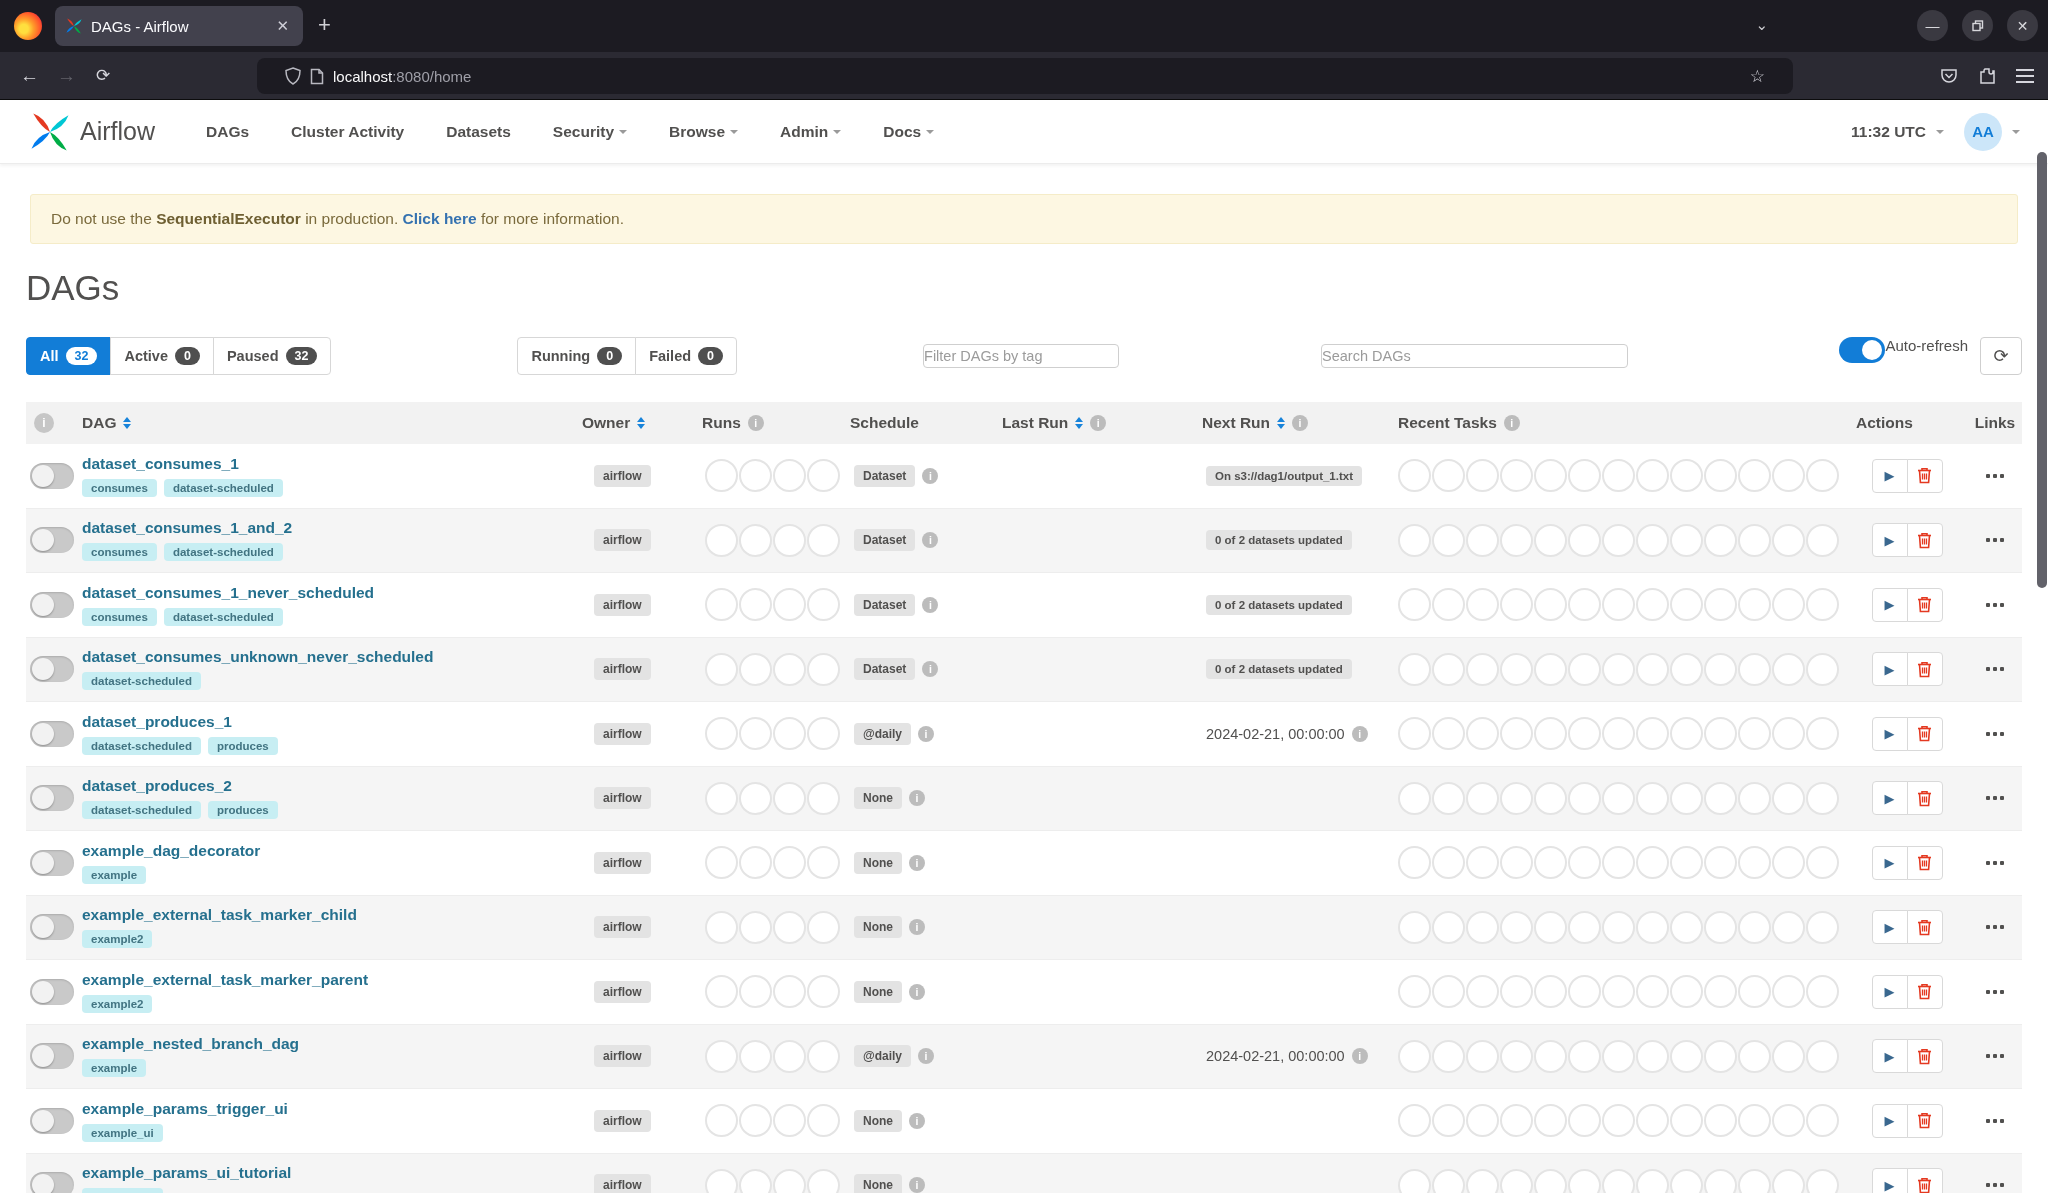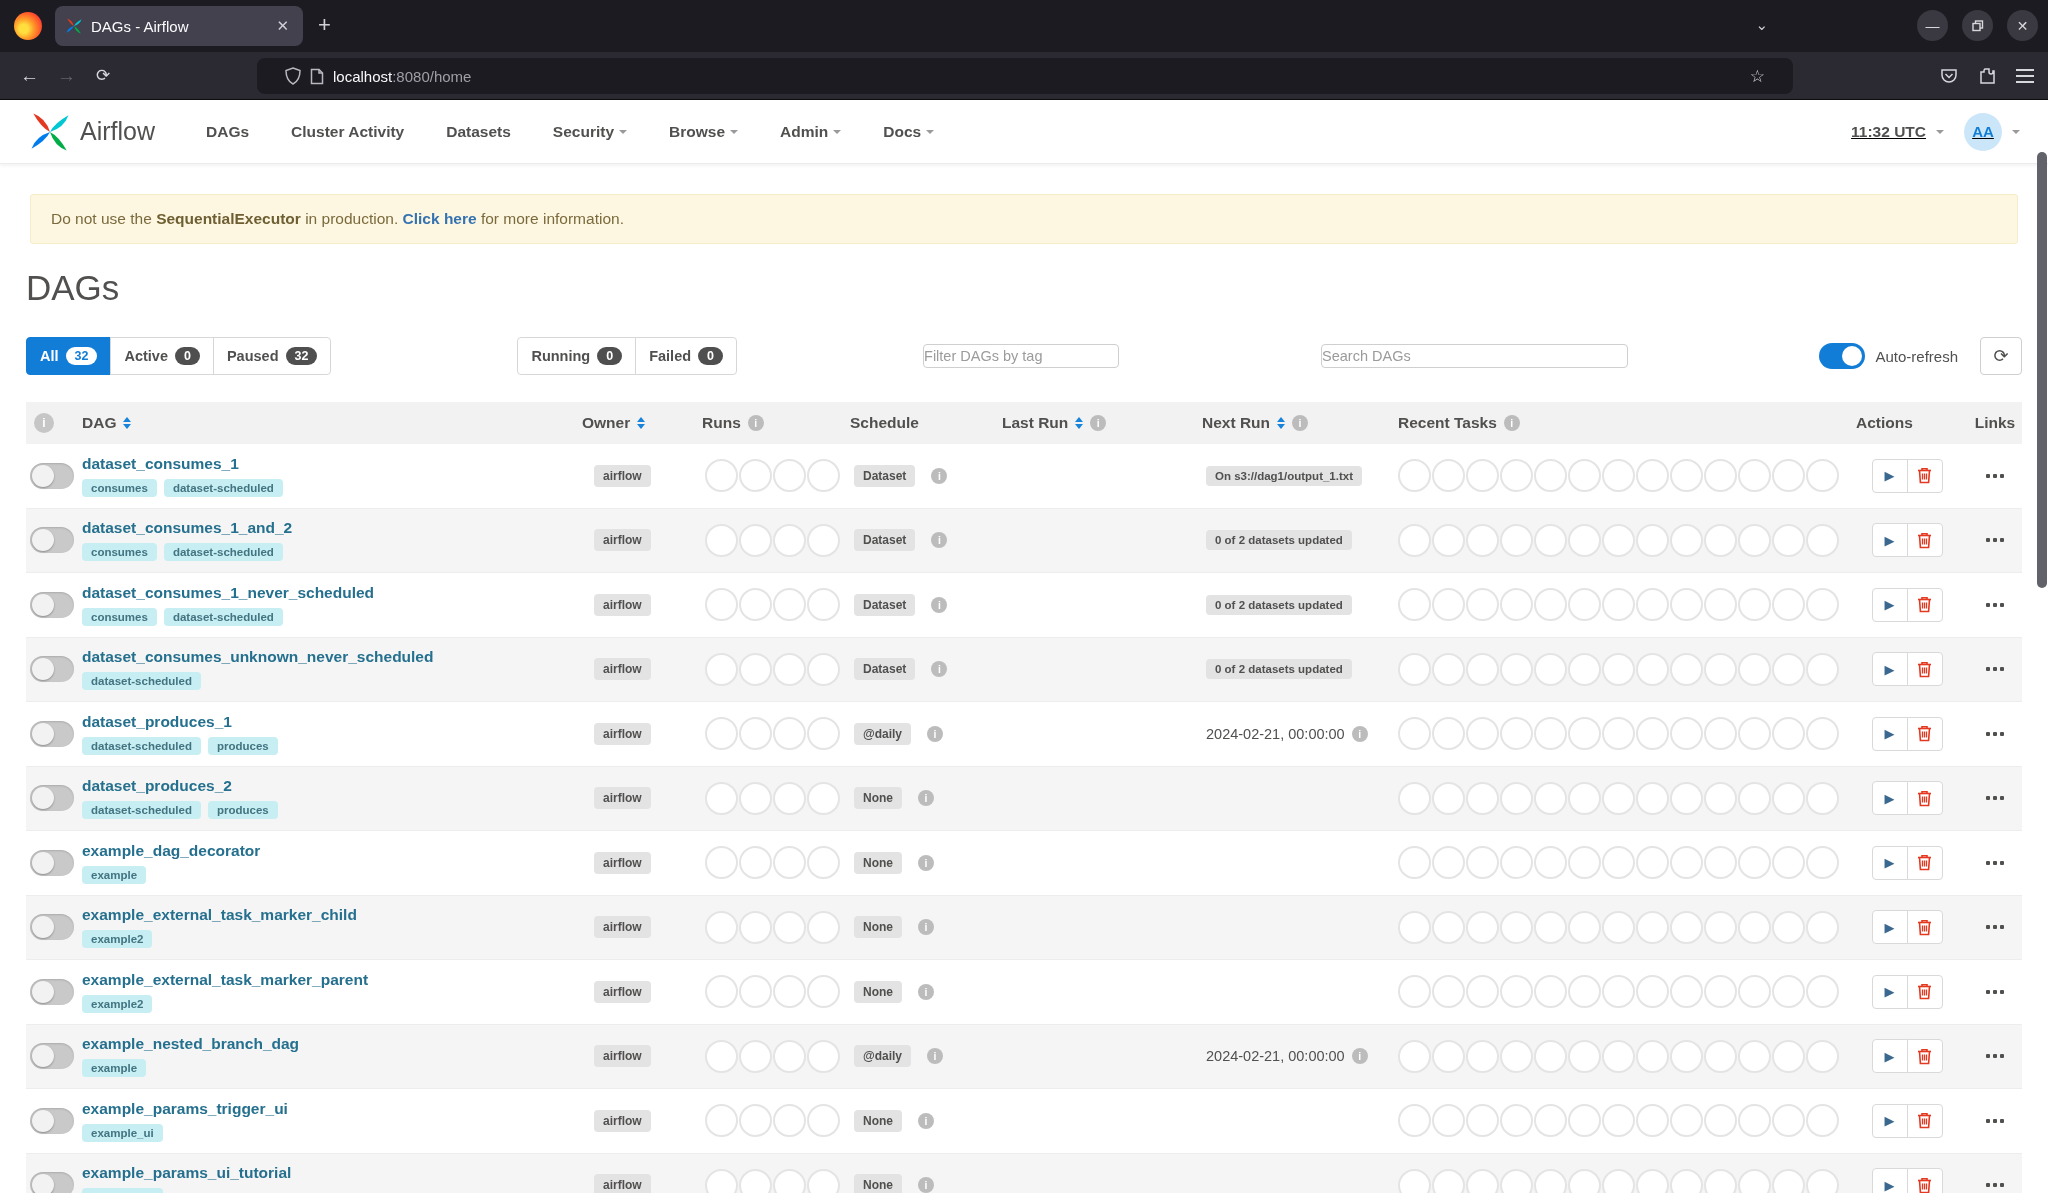--- a/index.html
+++ b/index.html
@@ -36,21 +36,21 @@
   
   .page { position:absolute; top:100px; left:0; width:2048px; height:1093px; background:#fff; overflow:hidden; }
 
   .af-navbar { height:64px; display:flex; align-items:center; padding:0 28px;
     border-bottom:1px solid #ececec; box-shadow:0 2px 3px rgba(0,0,0,0.05); position:relative; background:#fff; }
   .brand { display:flex; align-items:center; gap:8px; margin-right:30px; }
   .brand-name { font-size:25px; color:#51504f; }
   .nav-items { display:flex; align-items:center; }
   .nav-item { font-size:15.5px; font-weight:bold; color:#51504f; padding:0 21px; display:flex; align-items:center; gap:5px; cursor:pointer; }
   .caret { width:0; height:0; border-left:4px solid transparent; border-right:4px solid transparent; border-top:4px solid #9a9a9a; display:inline-block; }
-  .nav-right { margin-left:auto; display:flex; align-items:center; gap:10px;text-decoration:underline; }
+  .nav-right { margin-left:auto; display:flex; align-items:center; gap:10px; }
   .clock { font-size:15.5px; font-weight:bold; color:#51504f; }
   .avatar { width:38px; height:38px; border-radius:50%; background:#cce6f9; color:#127dd7;
     font-weight:bold; font-size:15px; display:flex; align-items:center; justify-content:center; margin-left:10px; }
 
   .banner { margin:30px 30px 0; background:#fdf7e2; border:1px solid #f5ecc8; border-radius:3px;
     padding:15px 20px; font-size:15.5px; color:#7a6a3c; }
   .banner b { color:#6e5f32; }
   .banner a { color:#3572b0; font-weight:bold; text-decoration:none; }
 
   .page-title { font-size:35px; font-weight:400; color:#51504f; margin:24px 0 0 26px; }
@@ -64,21 +64,21 @@
   .btn-group .fbtn:last-child { border-radius:0 4px 4px 0; }
   .btn-group .fbtn:only-child { border-radius:4px; }
   .fbtn.active { background:#127dd7; border-color:#127dd7; color:#fff; }
   .count-pill { border-radius:10px; padding:2px 9px; font-size:12.5px; font-weight:bold; background:#4f4f4f; color:#fff; }
   .fbtn.active .count-pill { background:#fff; color:#127dd7; }
   .flt-input { height:24px; border:1px solid #cfcfcf; border-radius:4px; padding:0 0; font-size:14.5px;
     color:#51504f; font-family:"Liberation Sans",sans-serif; }
   .flt-input::placeholder { color:#9b9b9b; }
   #tag-filter { width:196px; margin-left:186px; }
   #dag-search { width:307px; margin-left:202px; }
-  .auto-wrap { margin-left:auto; display:flex; align-items:center; gap:10px; }
+  .auto-wrap { margin-left:auto; display:flex; align-items:flex-start; gap:0; }
   .switch { width:46px; height:26px; border-radius:13px; background:#127dd7; position:relative; cursor:pointer; }
   .switch .knob { position:absolute; right:3px; top:3px; width:20px; height:20px; border-radius:50%; background:#fff; }
   .auto-label { font-size:15px; color:#51504f; }
   .refresh-btn { width:42px; height:38px; margin-left:12px; border:1px solid #cfcfcf; border-radius:4px; background:#fff;
     font-size:18px; color:#51504f; display:flex; align-items:center; justify-content:center; cursor:pointer; }
 
   
   .dagtable { margin:26px 26px 0; }
   .trow, .thead { display:grid;
     grid-template-columns:52px 500px 120px 148px 152px 200px 196px 458px 106px 70px; align-items:center; }
@@ -99,21 +99,21 @@
   .toggle-off { width:44px; height:26px; border-radius:13px; background:#c9c9c9; position:relative; cursor:pointer;
     box-shadow:inset 0 1px 2px rgba(0,0,0,0.15); }
   .toggle-off .knob { position:absolute; left:2px; top:2px; width:22px; height:22px; border-radius:50%; background:#f2f2f2;
     box-shadow:0 1px 2px rgba(0,0,0,0.3); }
   .dag-link { font-size:15.5px; font-weight:bold; color:#25708e; text-decoration:none; display:block; cursor:pointer; }
   .tags { display:flex; gap:7px; margin-top:6px; }
   .tag { background:#c7eef3; color:#427482; font-size:11.5px; font-weight:bold; padding:3px 9px; border-radius:4px; cursor:pointer; }
   .badge { background:#e3e3e3; color:#51504f; font-size:12px; font-weight:bold; padding:4px 9px; border-radius:4px;
     display:inline-block; white-space:nowrap; }
   .c-owner { padding-left:16px; }
-  .c-schedule { display:flex; align-items:center; gap:16px; padding-left:8px; }
+  .c-schedule { display:flex; align-items:center; gap:7px; padding-left:8px; }
   .circles { display:flex; }
   .circles .circle { width:33px; height:33px; border-radius:50%; border:2px solid #e4e4e4; background:#fff; margin-right:1px; flex:none; }
   .c-runs { padding-left:7px; }
   .c-nextrun { display:flex; align-items:center; gap:7px; padding-left:8px; }
   .nr-text { font-size:14.5px; color:#51504f; white-space:nowrap; }
   .nr-badge { font-size:11.5px; }
   .c-actions { display:flex; justify-content:center; }
   .act-group { display:flex; }
   .act-btn { width:36px; height:34px; background:#fff; border:1px solid #d9d9d9; display:flex; align-items:center;
     justify-content:center; margin-left:-1px; cursor:pointer; }

